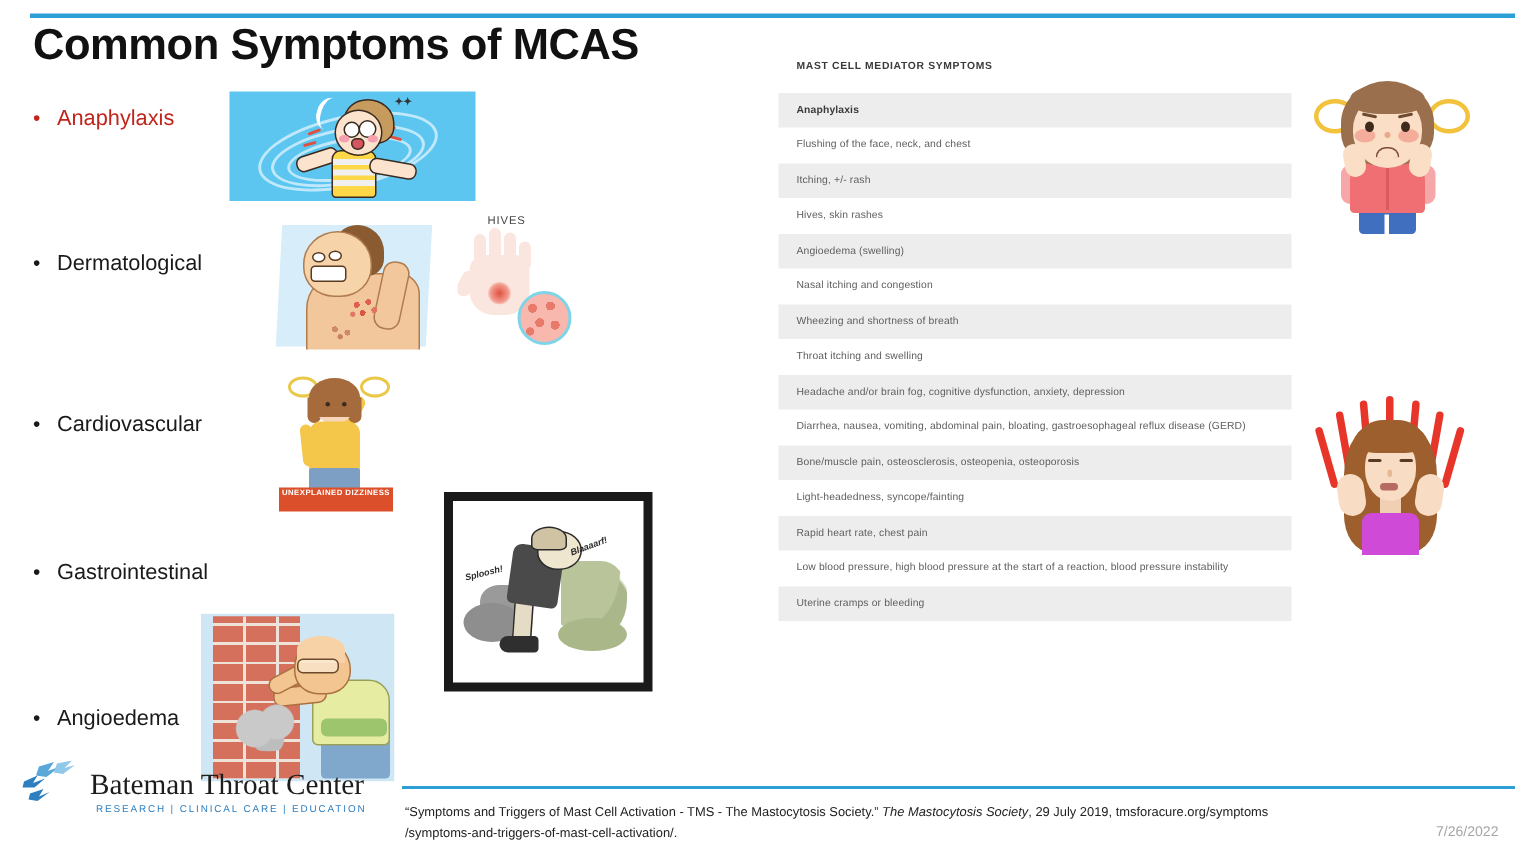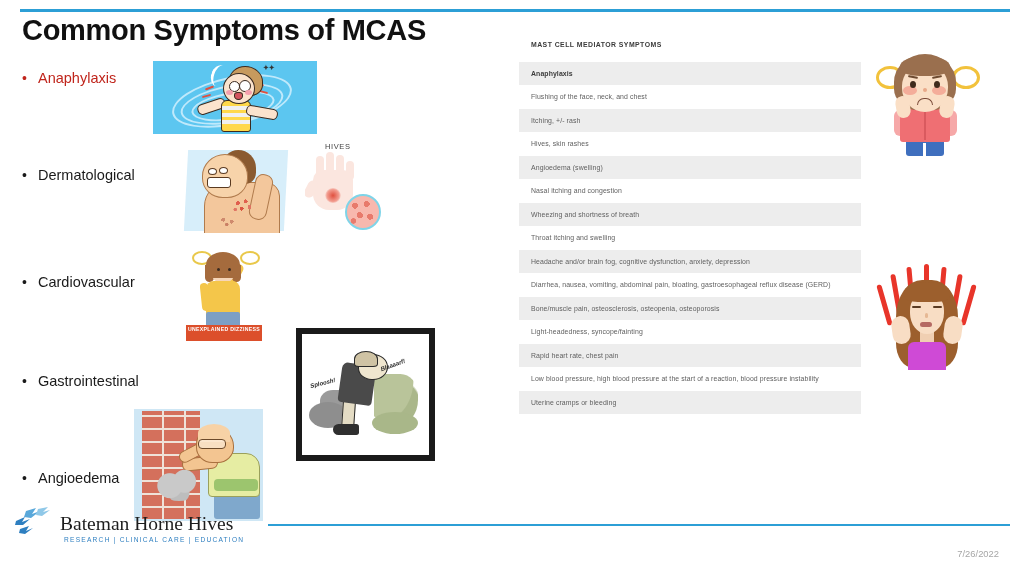--- a/index.html
+++ b/index.html
@@ -506,27 +506,28 @@
     <div class="trow">Diarrhea, nausea, vomiting, abdominal pain, bloating, gastroesophageal reflux disease (GERD)</div>
     <div class="trow alt">Bone/muscle pain, osteosclerosis, osteopenia, osteoporosis</div>
     <div class="trow">Light-headedness, syncope/fainting</div>
     <div class="trow alt">Rapid heart rate, chest pain</div>
     <div class="trow">Low blood pressure, high blood pressure at the start of a reaction, blood pressure instability</div>
     <div class="trow alt">Uterine cramps or bleeding</div>
   </div>
 
   <div class="foot-rule"></div>
 
+  <div class="citation"><span>“Symptoms and Triggers of Mast Cell Activation - TMS - The Mastocytosis Society.” </span><i>The Mastocytosis Society</i><span>, 29 July 2019, tmsforacure.org/symptoms /symptoms-and-triggers-of-mast-cell-activation/.</span></div>
 
   <div class="date">7/26/2022</div>
 
   <div class="logo">
     <svg class="birds" viewBox="0 0 46 34">
       <path d="M4 14 L13 10 L10 15 L18 12 L11 18 L3 18 Z" fill="#2e7fc0"></path>
       <path d="M14 4 L24 1 L20 7 L28 4 L19 11 L12 10 Z" fill="#5aa8da"></path>
       <path d="M26 2 L36 0 L31 5 L38 3 L30 9 L24 8 Z" fill="#8fc8e8"></path>
       <path d="M8 22 L17 19 L14 24 L21 21 L13 27 L7 26 Z" fill="#2e7fc0"></path>
     </svg>
-    <div class="name">Bateman Horne Hives</div>
+    <div class="name">Bateman Throat Center</div>
     <div class="tag">RESEARCH  |  CLINICAL CARE  |  EDUCATION</div>
   </div>
 
 </div>
 
 </body></html>

